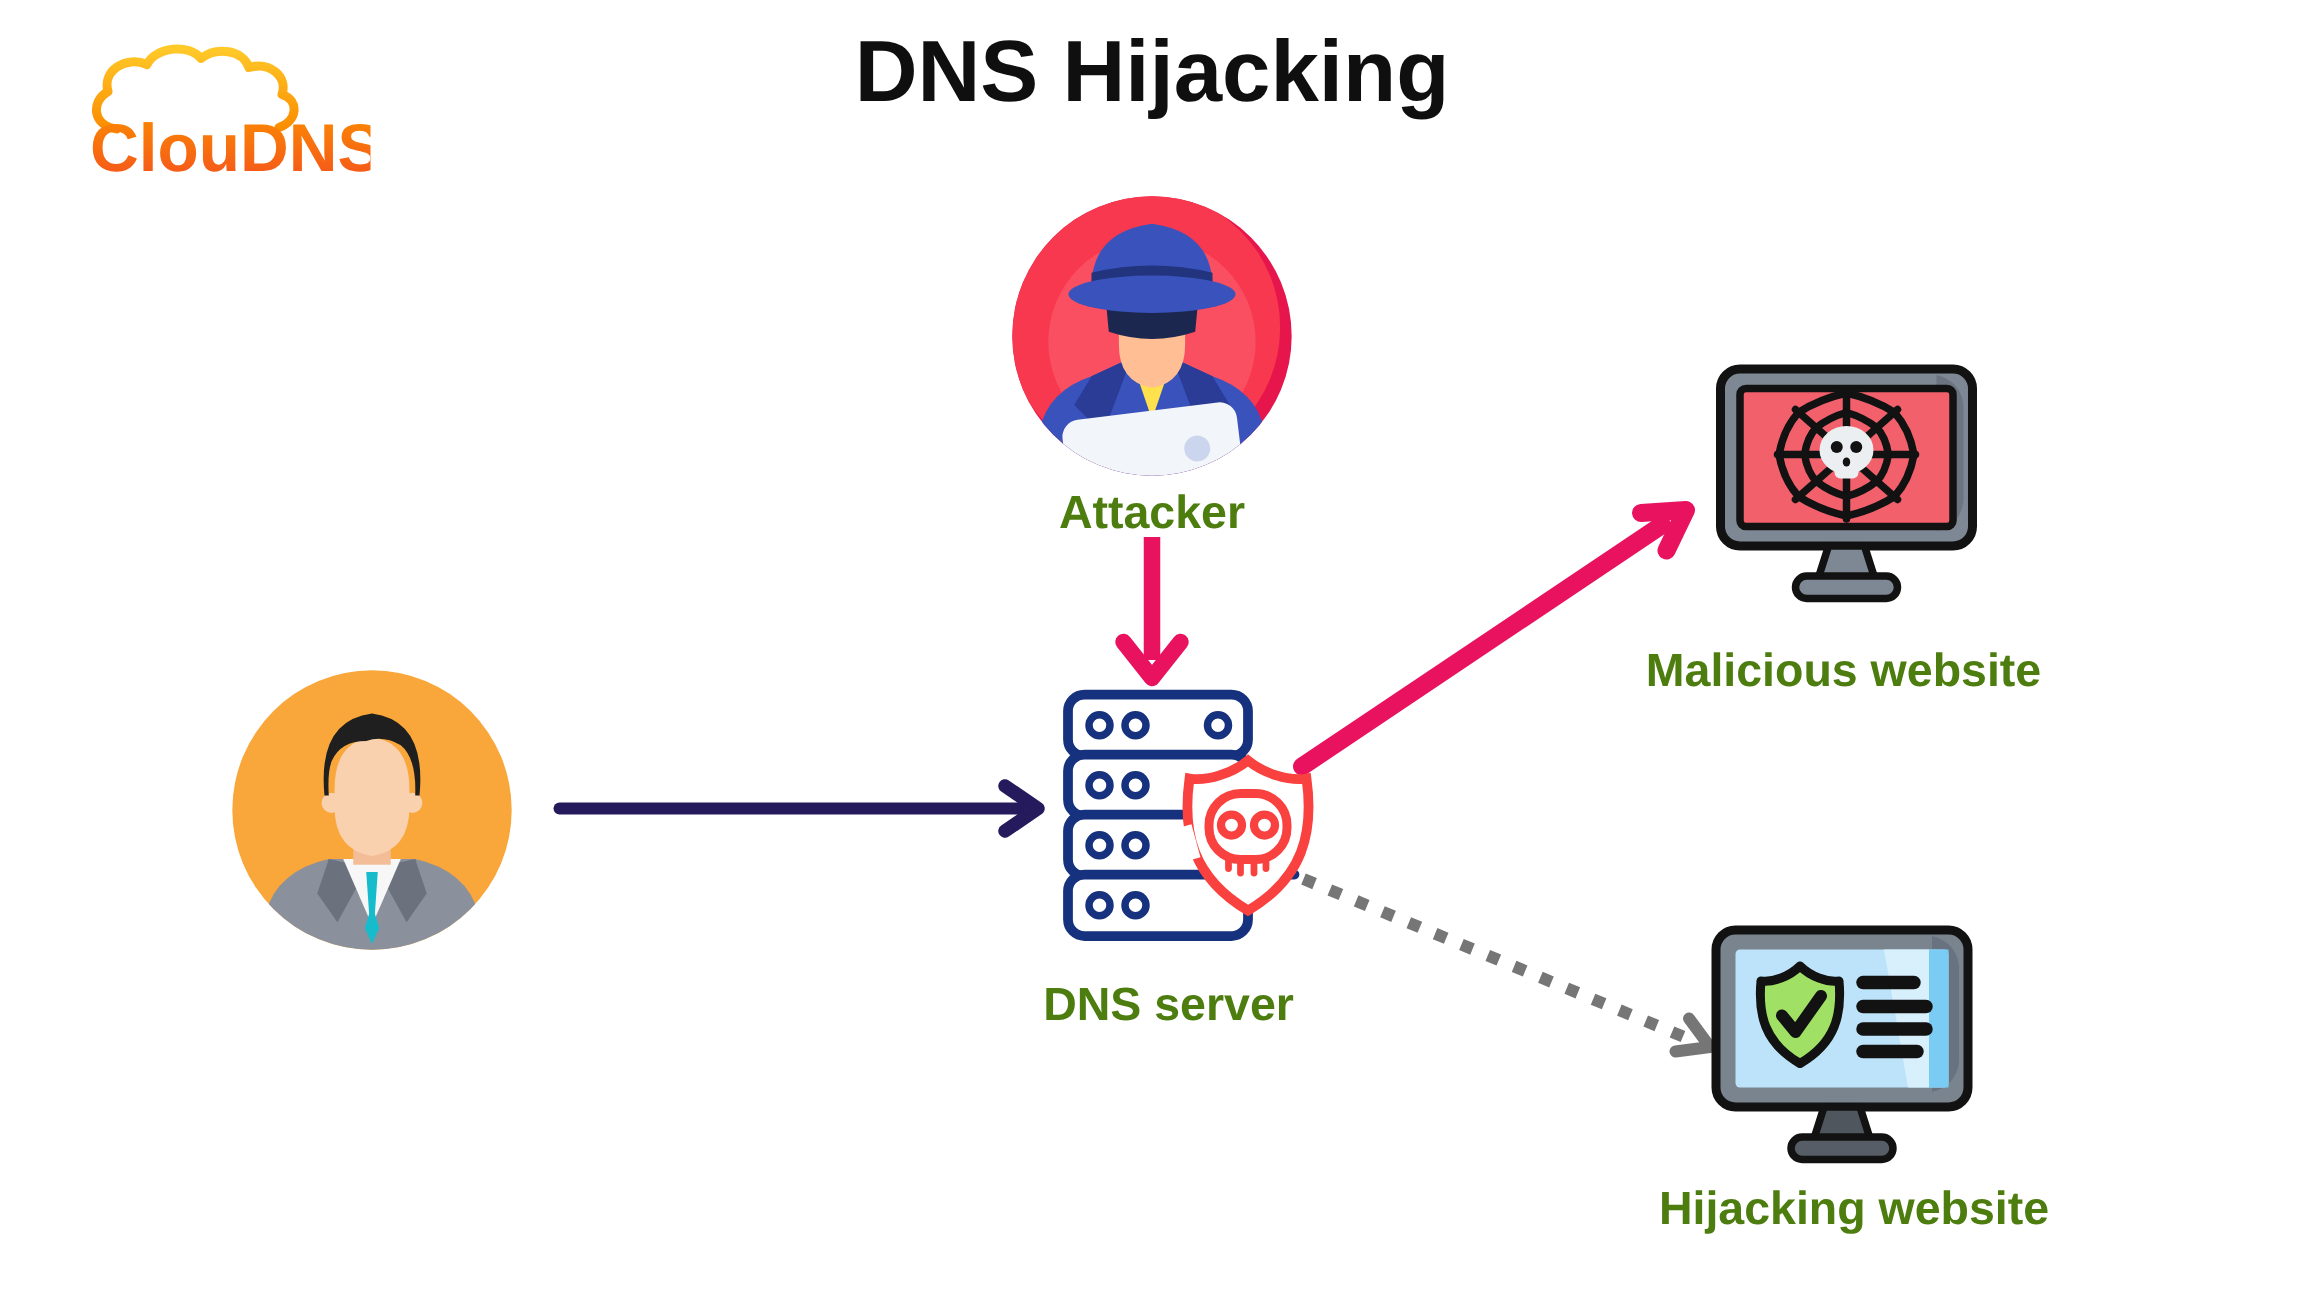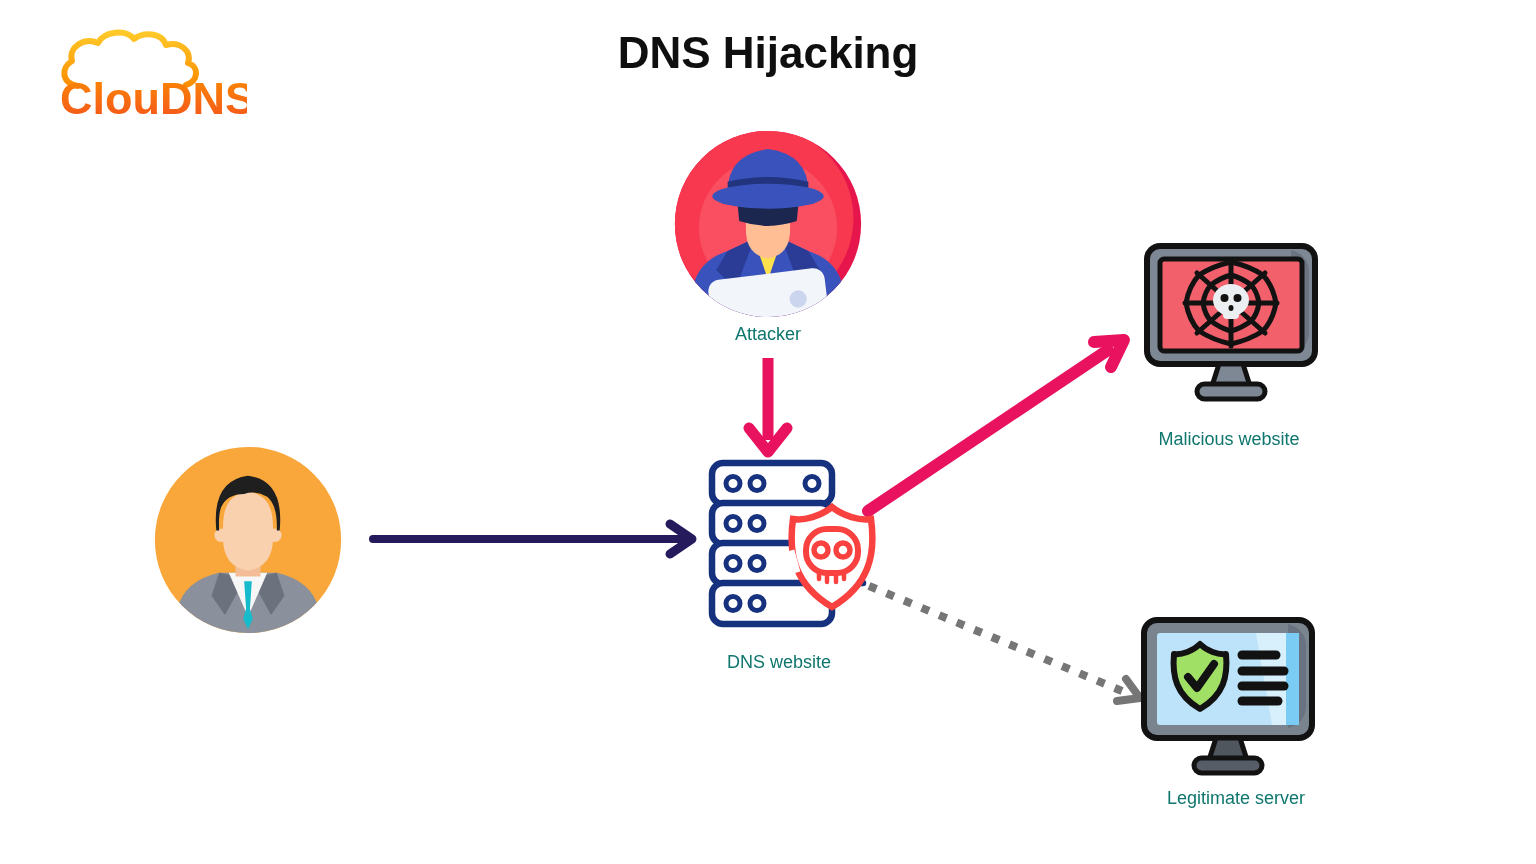--- a/index.html
+++ b/index.html
@@ -1,22 +1,22 @@
 <!DOCTYPE html>
 <html><head>
 <meta charset="utf-8">
 <style>
   html,body{margin:0;padding:0;background:#ffffff;}
   body{width:1536px;height:864px;overflow:hidden;position:relative;
        font-family:"Liberation Sans", sans-serif;}
   .canvas{position:absolute;inset:0;width:1536px;height:712px;background:#fff;}
   .abs{position:absolute;}
-  .page-title{left:0;top:28px;width:1536px;text-align:center;
-    font-size:44px;font-weight:800;color:#0f0f0f;letter-spacing:0px;}
-  .node-label{font-size:18px;color:#0f766e;text-align:center;font-weight:400;}
+  .page-title{left:0;top:14px;width:1536px;text-align:center;
+    font-size:58px;font-weight:800;color:#0f0f0f;letter-spacing:0px;}
+  .node-label{font-size:31px;color:#4d7c0f;text-align:center;font-weight:700;}
   #arrow-layer{left:0;top:0;width:1536px;height:864px;pointer-events:none;}
   svg{display:block;}
 </style>
 </head>
 <body>
 
 <div class="canvas">
 
   <div class="abs" style="left:52px;top:28px;width:195px;height:96px;">
     <svg width="195" height="96" viewBox="0 0 195 96">
@@ -152,21 +152,21 @@
         <circle cx="143" cy="95" r="7" fill="none" stroke="#F9423F" stroke-width="5.5"></circle>
         <g stroke="#F9423F" stroke-width="4.5" stroke-linecap="round">
           <line x1="119" y1="118" x2="119" y2="124"></line>
           <line x1="127" y1="120" x2="127" y2="127"></line>
           <line x1="136" y1="120" x2="136" y2="127"></line>
           <line x1="144" y1="118" x2="144" y2="124"></line>
         </g>
       </g>
     </svg>
   </div>
-  <div class="abs node-label" style="left:629px;top:652px;width:300px;">DNS website</div>
+  <div class="abs node-label" style="left:629px;top:652px;width:300px;">DNS server</div>
 
   <div class="abs" style="left:1141px;top:240px;width:180px;height:165px;">
     <svg width="180" height="165" viewBox="0 0 180 165">
       <rect x="6" y="6" width="168" height="118" rx="13" fill="#7E8894" stroke="#121212" stroke-width="6"></rect>
       <path d="M150,10 q16,4 18,20 v64 q-2,16 -18,20 z" fill="#6B7480"></path>
       <rect x="19" y="19" width="142" height="92" rx="4" fill="#F2606B" stroke="#121212" stroke-width="5"></rect>
 
       <g stroke="#121212" stroke-width="5" fill="none" stroke-linecap="round">
         <line x1="90" y1="63" x2="90" y2="21"></line>
         <line x1="90" y1="63" x2="124" y2="33"></line>
@@ -212,15 +212,15 @@
         <line x1="104" y1="41" x2="138" y2="41"></line>
         <line x1="104" y1="57" x2="146" y2="57"></line>
         <line x1="104" y1="72" x2="146" y2="72"></line>
         <line x1="104" y1="87" x2="140" y2="87"></line>
       </g>
 
       <path d="M78,124 L102,124 L109,146 L71,146 Z" fill="#4F565E" stroke="#121212" stroke-width="5"></path>
       <rect x="56" y="144" width="68" height="15" rx="7.5" fill="#565D66" stroke="#121212" stroke-width="5"></rect>
     </svg>
   </div>
-  <div class="abs node-label" style="left:1086px;top:788px;width:300px;">Legitimate server</div>
+  <div class="abs node-label" style="left:1086px;top:788px;width:300px;">Hijacking website</div>
 
 </div>
 
 </body></html>

